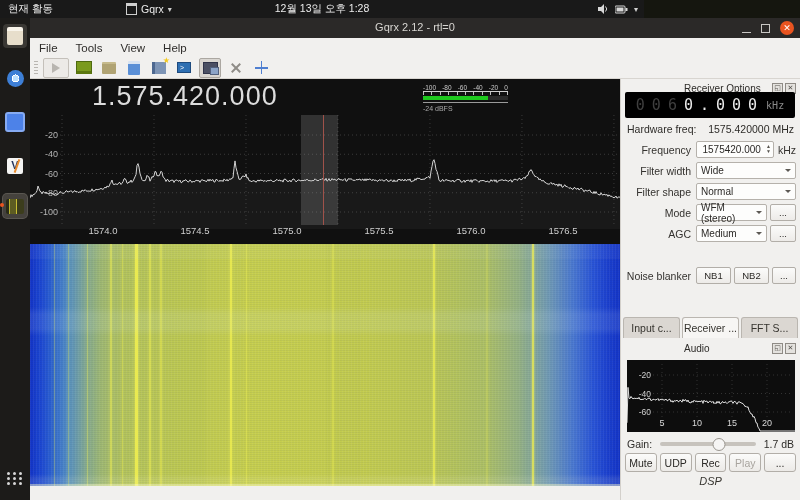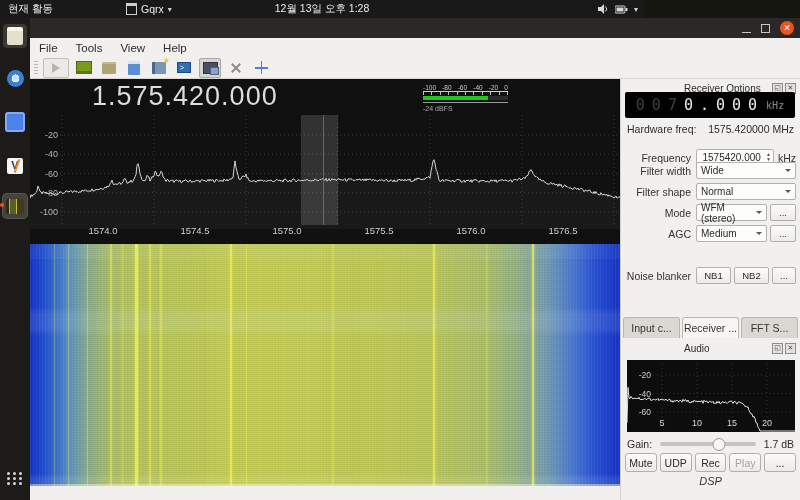--- a/index.html
+++ b/index.html
@@ -195,20 +195,21 @@
           <i></i>
           <i></i>
           <i></i>
           <i></i>
           <i></i>
         </span>
       </div>
   </div>
 
   <div id="titlebar">
+    <span class="title">Gqrx 2.12 - rtl=0</span>
     <span class="wbtns">
       <span class="btn-min"></span>
       <span class="btn-rest"></span>
       <span class="btn-close">✕</span>
     </span>
   </div>
 
   <div id="menubar">
     <span>File</span>
     <span>Tools</span>
@@ -328,31 +329,31 @@
     <div id="bstrip"></div>
 
     <div id="panel">
       <span class="phead" style="top:4px;">Receiver Options</span>
       <span class="pbtns" style="top:4px;">
         <span class="pbtn">◱</span>
         <span class="pbtn">✕</span>
       </span>
 
       <div id="lcd">
-        <span class="dim">007</span>
+        <span class="dim">006</span>
         <span class="bright">0.000</span>
         <span class="unit">kHz</span>
       </div>
 
       <div class="hwrow">
         <span>Hardware freq:</span>
         <span>1575.420000 MHz</span>
       </div>
 
-      <div class="frow" style="top:70px;">
+      <div class="frow" style="top:62px;">
         <span class="rlabel">Frequency</span>
         <span class="spin">
             <span>1575420.000</span>
             <span class="arrows">▲<br>▼</span>
           </span>
         <span class="unit-sfx">kHz</span>
       </div>
       <div class="frow" style="top:83px;">
         <span class="rlabel">Filter width</span>
         <span class="combo">

